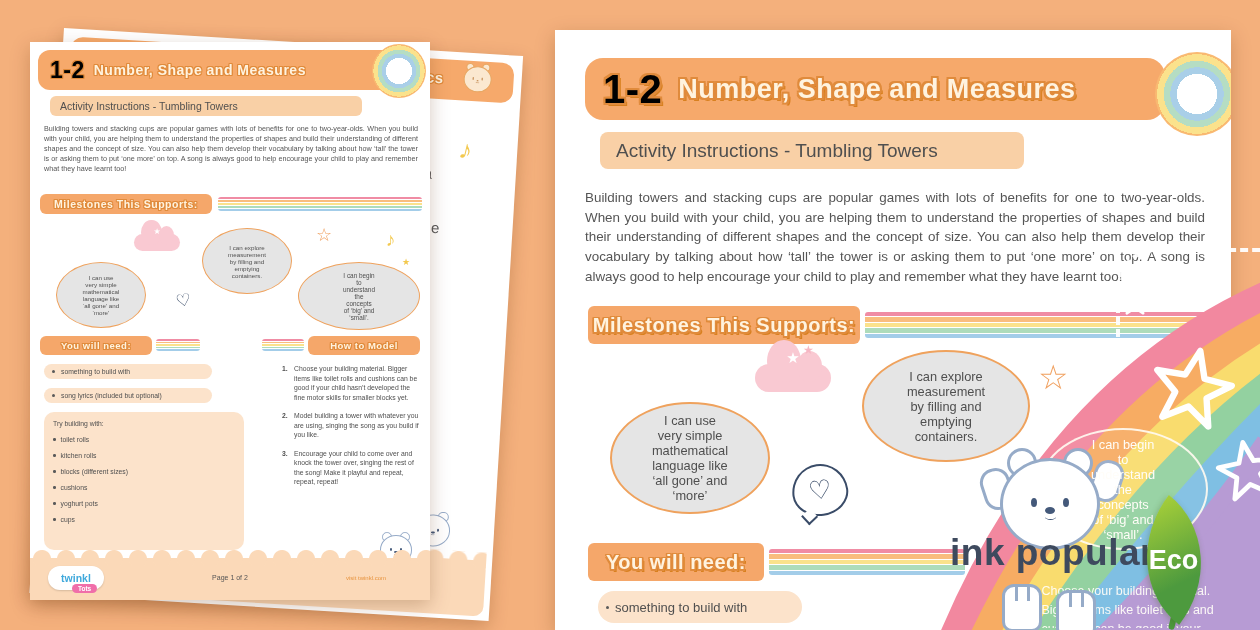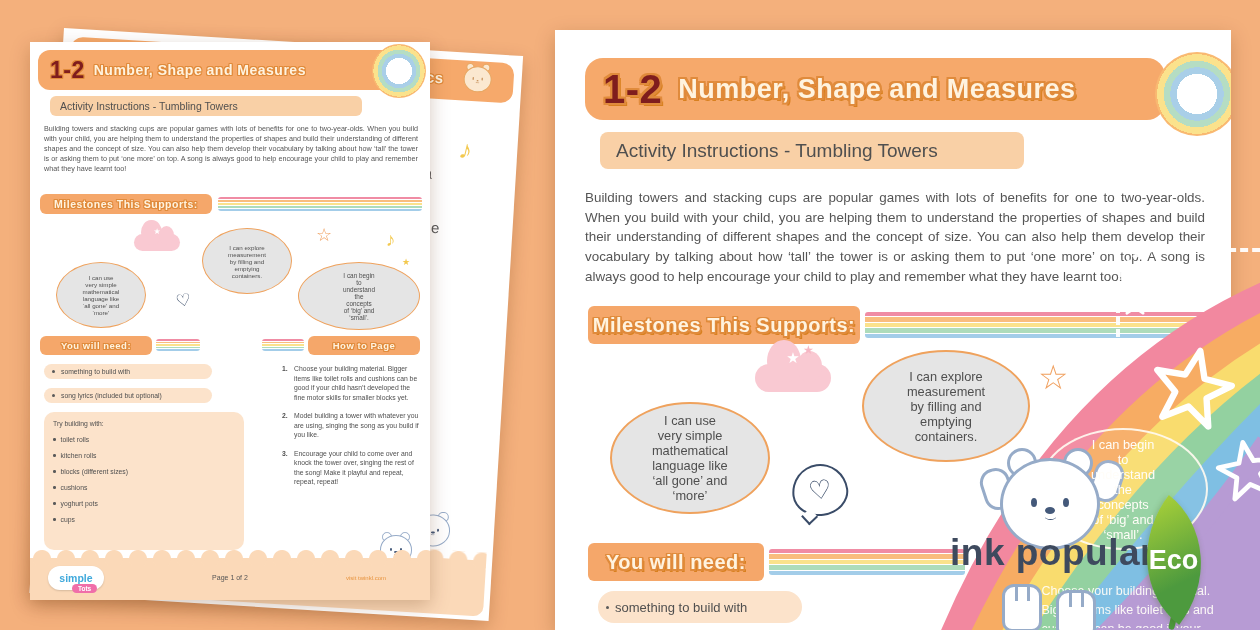--- a/index.html
+++ b/index.html
@@ -3,21 +3,21 @@
 <meta charset="utf-8">
 <style>
   * { margin:0; padding:0; box-sizing:border-box; }
   html,body { width:1260px; height:630px; overflow:hidden; font-family:"Liberation Sans",sans-serif; }
   #stage { position:relative; width:1260px; height:630px; background:#F4B07C; overflow:hidden; }
 
   .page { position:absolute; background:#fff; box-shadow:0 6px 18px rgba(90,40,0,.25); overflow:hidden; }
 
   
   .bubble { font-weight:bold; letter-spacing:.5px; }
-  .cream { color:#FFF3DF; } .whitetx { color:#7f1d1d;text-align:center; }
+  .cream { color:#FFF3DF; } .whitetx { color:#000000;text-align:center; }
   .sh-sm { text-shadow:1px 0 #E08B3C,-1px 0 #E08B3C,0 1px #E08B3C,0 -1px #E08B3C,1px 1px #E08B3C,-1px -1px #E08B3C,1px -1px #E08B3C,-1px 1px #E08B3C; }
   .sh-md { text-shadow:1.5px 0 #E08B3C,-1.5px 0 #E08B3C,0 1.5px #E08B3C,0 -1.5px #E08B3C,1.5px 1.5px #E08B3C,-1.5px -1.5px #E08B3C,1.5px -1.5px #E08B3C,-1.5px 1.5px #E08B3C,2.5px 2.5px 0 #D8801F; }
   .sh-lg { text-shadow:2px 0 #E08B3C,-2px 0 #E08B3C,0 2px #E08B3C,0 -2px #E08B3C,2px 2px #E08B3C,-2px -2px #E08B3C,2px -2px #E08B3C,-2px 2px #E08B3C,3px 3px 0 #D8801F; }
 
   .ribbon { position:absolute; background:#F5A76A; border-radius:6px; display:flex; align-items:center; justify-content:center; white-space:nowrap; }
   .stripes { position:absolute; background:linear-gradient(to bottom,
       #F08CA4 0 16%, rgba(0,0,0,0) 16% 21%,
       #F9BD7E 21% 37%, rgba(0,0,0,0) 37% 42%,
       #FBE28C 42% 58%, rgba(0,0,0,0) 58% 63%,
       #AEDCBB 63% 79%, rgba(0,0,0,0) 79% 84%,
@@ -221,21 +221,21 @@
 
     <div class="cloudb thin fp-c1">I can use very simple mathematical language like ‘all gone’ and ‘more’</div>
     <div class="cloudb thin fp-c2">I can explore measurement by filling and emptying containers.</div>
     <div class="cloudb thin fp-c3">I can begin to understand the concepts of ‘big’ and ‘small’.</div>
 
     <div class="ribbon fp-need">
         <span class="bubble cream sh-sm">You will need:</span>
       </div>
     <div class="stripes fp-needtail"></div>
     <div class="ribbon fp-how">
-        <span class="bubble cream sh-sm">How to Page</span>
+        <span class="bubble cream sh-sm">How to Model</span>
       </div>
     <div class="stripes fp-howtail"></div>
 
     <div class="pill fp-p1">something to build with</div>
     <div class="pill fp-p2">song lyrics (included but optional)</div>
 
     <div class="fp-group">
       <div class="fp-group-label">Try building with:</div>
       <div class="fp-item">toilet rolls</div>
       <div class="fp-item">kitchen rolls</div>
@@ -263,21 +263,21 @@
     <div class="bear fp-bear">
         <i class="ear l"></i>
         <i class="ear r"></i>
         <b class="head"></b>
         <i class="eye l"></i>
         <i class="eye r"></i>
         <i class="nose"></i>
         <i class="mouth"></i>
       </div>
     <div class="fp-footer scallop"></div>
-    <div class="fp-logo">simple</div>
+    <div class="fp-logo">twinkl</div>
     <div class="fp-tots">Tots</div>
     <div class="fp-page">Page 1 of 2</div>
     <div class="fp-url">visit twinkl.com</div>
   </div>
 
   <div class="page" id="pageRight">
     <div class="rp-banner">
       <span class="rp-level bubble whitetx sh-lg">1-2</span>
       <span class="rp-title bubble cream sh-lg">Number, Shape and Measures</span>
     </div>

